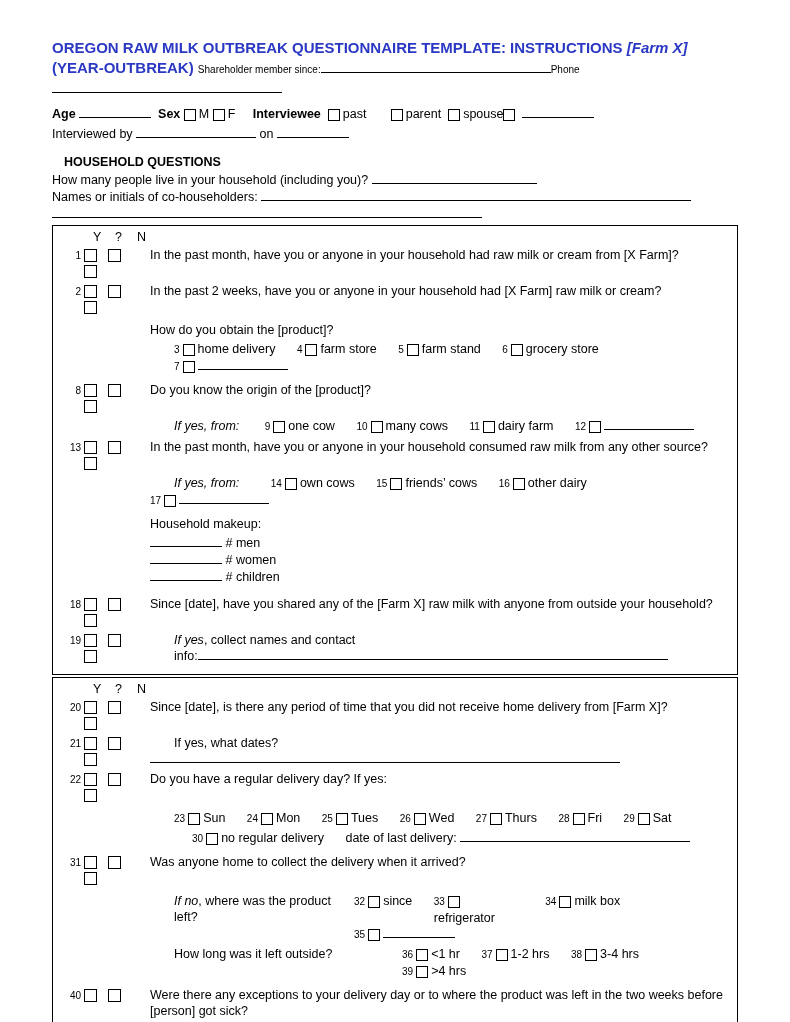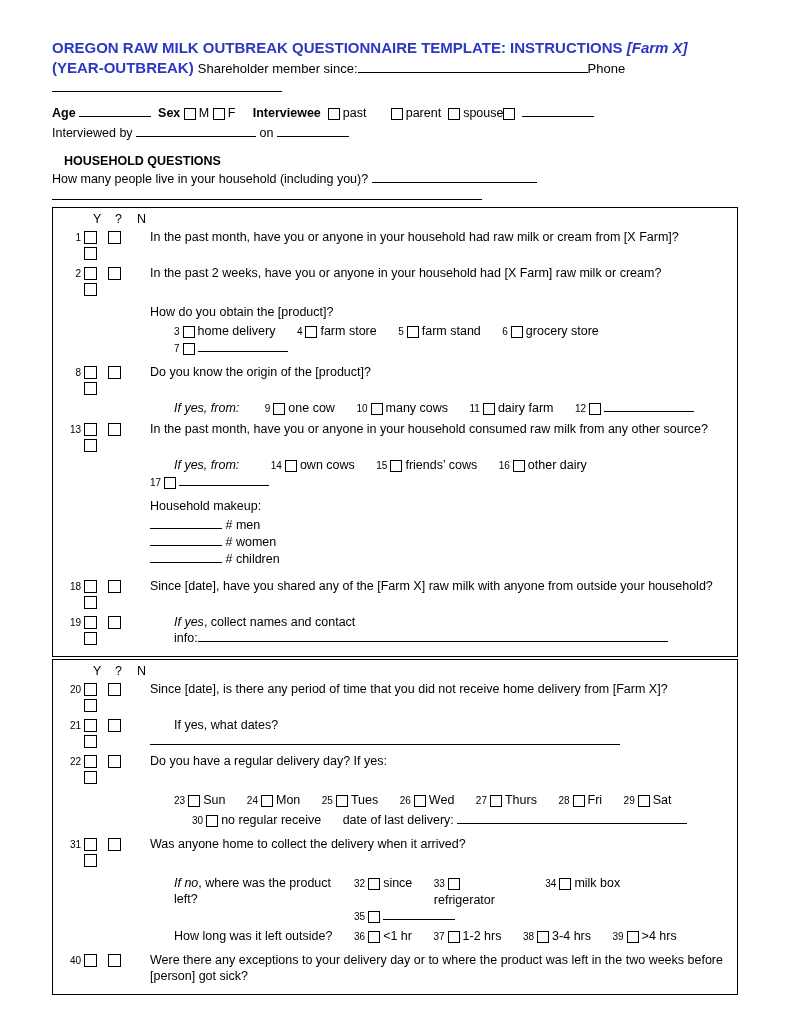--- a/index.html
+++ b/index.html
@@ -22,21 +22,21 @@
     font-weight:bold;
     font-size:15px;
     line-height:20px;
     margin:0 0 2px 0;
   }
   .title .ital{font-style:italic;}
   .title .plain{font-style:normal;text-align:right;}
   .inline-note{
     font-weight:normal;
     color:#000;
-    font-size:13px;
+    font-size:10px;
     font-style:normal;
   }
   .ul{ display:inline-block; border-bottom:1px solid #000; }
   .ul-10{width:72px}
   .ul-12{width:90px}
   .ul-16{width:120px}
   .ul-22{width:165px}
   .ul-30{width:230px}
   .ul-56{width:430px}
   .ul-62{width:470px}
@@ -149,20 +149,24 @@
     <span class="ul ul-10"></span>
   </div>
 
   <div class="sect-head">HOUSEHOLD QUESTIONS</div>
 
   <div class="row-tight">
     <span>How many people live in your household (including you)?</span>
     <span class="ul ul-22"></span>
   </div>
   <div class="row-tight">
+    <span>Names or initials of co-householders:</span>
+    <span class="ul ul-56"></span>
+  </div>
+  <div class="row-tight">
     <span class="ul ul-56"></span>
   </div>
 
   <table class="box">
       <tbody>
         <tr>
           <td>
     <div class="boxinner">
       <div class="ynhdr">
         <span>Y</span><span>?</span><span>N</span>
@@ -320,21 +324,21 @@
           <div class="subline indent1">
             <span class="opt"><span class="optnum">23</span><span class="cbsm"></span><span>Sun</span></span>
             <span class="opt"><span class="optnum">24</span><span class="cbsm"></span><span>Mon</span></span>
             <span class="opt"><span class="optnum">25</span><span class="cbsm"></span><span>Tues</span></span>
             <span class="opt"><span class="optnum">26</span><span class="cbsm"></span><span>Wed</span></span>
             <span class="opt"><span class="optnum">27</span><span class="cbsm"></span><span>Thurs</span></span>
             <span class="opt"><span class="optnum">28</span><span class="cbsm"></span><span>Fri</span></span>
             <span class="opt"><span class="optnum">29</span><span class="cbsm"></span><span>Sat</span></span>
           </div>
           <div class="subline indent2">
-            <span class="opt"><span class="optnum">30</span><span class="cbsm"></span><span>no regular receive</span></span>
+            <span class="opt"><span class="optnum">30</span><span class="cbsm"></span><span>no regular delivery</span></span>
             <span>date of last delivery:</span>
             <span class="ul ul-30"></span>
           </div>
         </div>
       </div>
 
       <div class="qrow">
         <div class="qnum">31</div>
         <div class="cbcol">
           <span class="cb"></span><span class="cb"></span><span class="cb"></span>
@@ -348,21 +352,21 @@
         <div class="qtext">
           <div class="subline indent1" style="display:flex;">
             <div style="width:180px;flex:0 0 180px;"><span class="ital">If no</span>, where was the product left?</div>
             <div style="flex:1 1 auto;">
               <span class="opt"><span class="optnum">32</span><span class="cbsm"></span><span>since</span></span>
               <span class="opt" style="white-space:normal;width:90px;vertical-align:top;"><span class="optnum">33</span><span class="cbsm"></span><span>refrigerator</span></span>
               <span class="opt"><span class="optnum">34</span><span class="cbsm"></span><span>milk box</span></span>
               <span class="opt"><span class="optnum">35</span><span class="cbsm"></span><span class="ul ul-10"></span></span>
             </div>
           </div>
-          <div class="subline indent1" style="display:flex;">
+          <div class="subline indent1" style="display:flex;gap:48px;">
             <div style="width:180px;flex:0 0 180px;">How long was it left outside?</div>
             <div style="flex:1 1 auto;">
               <span class="opt"><span class="optnum">36</span><span class="cbsm"></span><span>&lt;1 hr</span></span>
               <span class="opt"><span class="optnum">37</span><span class="cbsm"></span><span>1-2 hrs</span></span>
               <span class="opt"><span class="optnum">38</span><span class="cbsm"></span><span>3-4 hrs</span></span>
               <span class="opt"><span class="optnum">39</span><span class="cbsm"></span><span>&gt;4 hrs</span></span>
             </div>
           </div>
         </div>
       </div>

